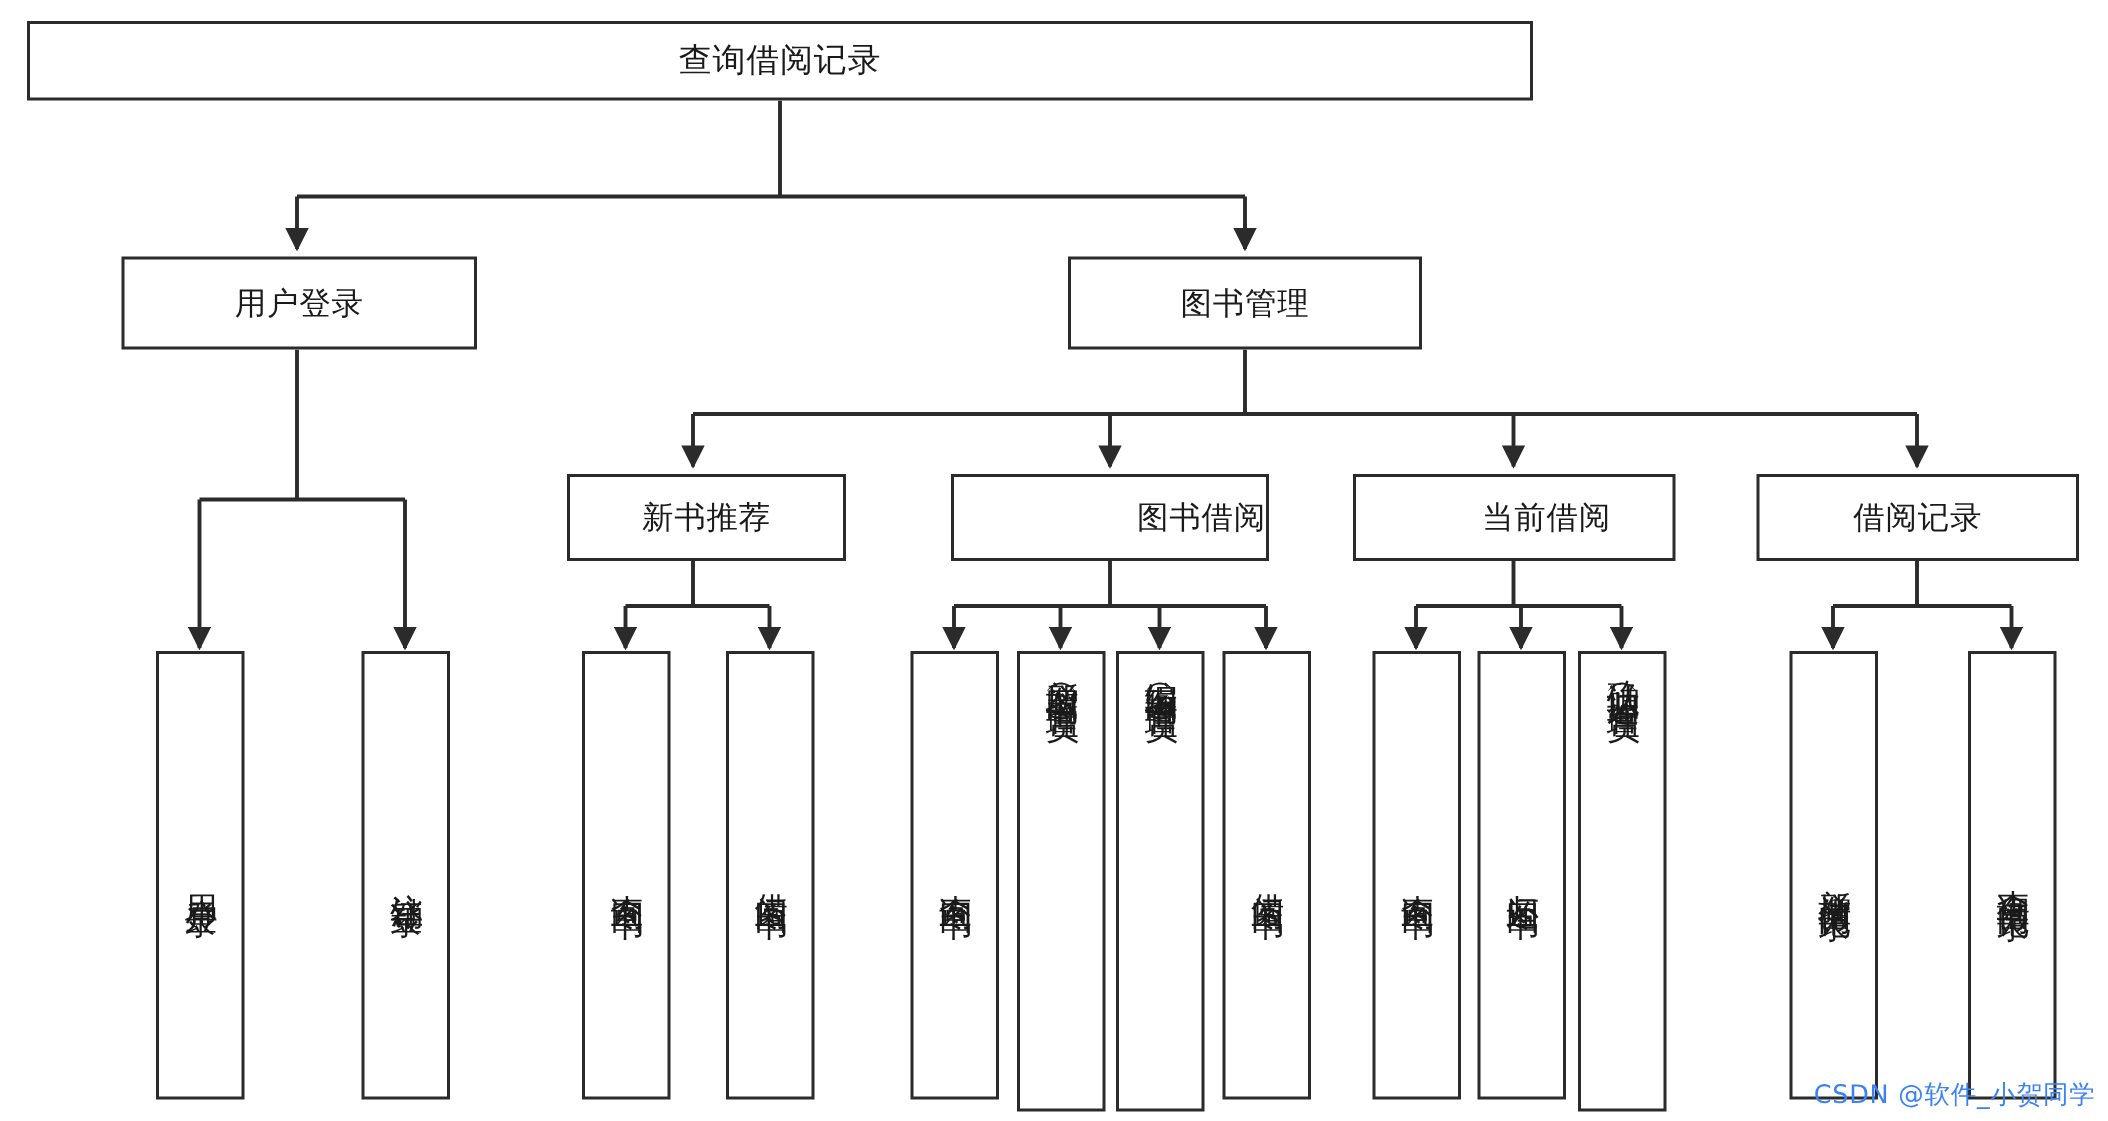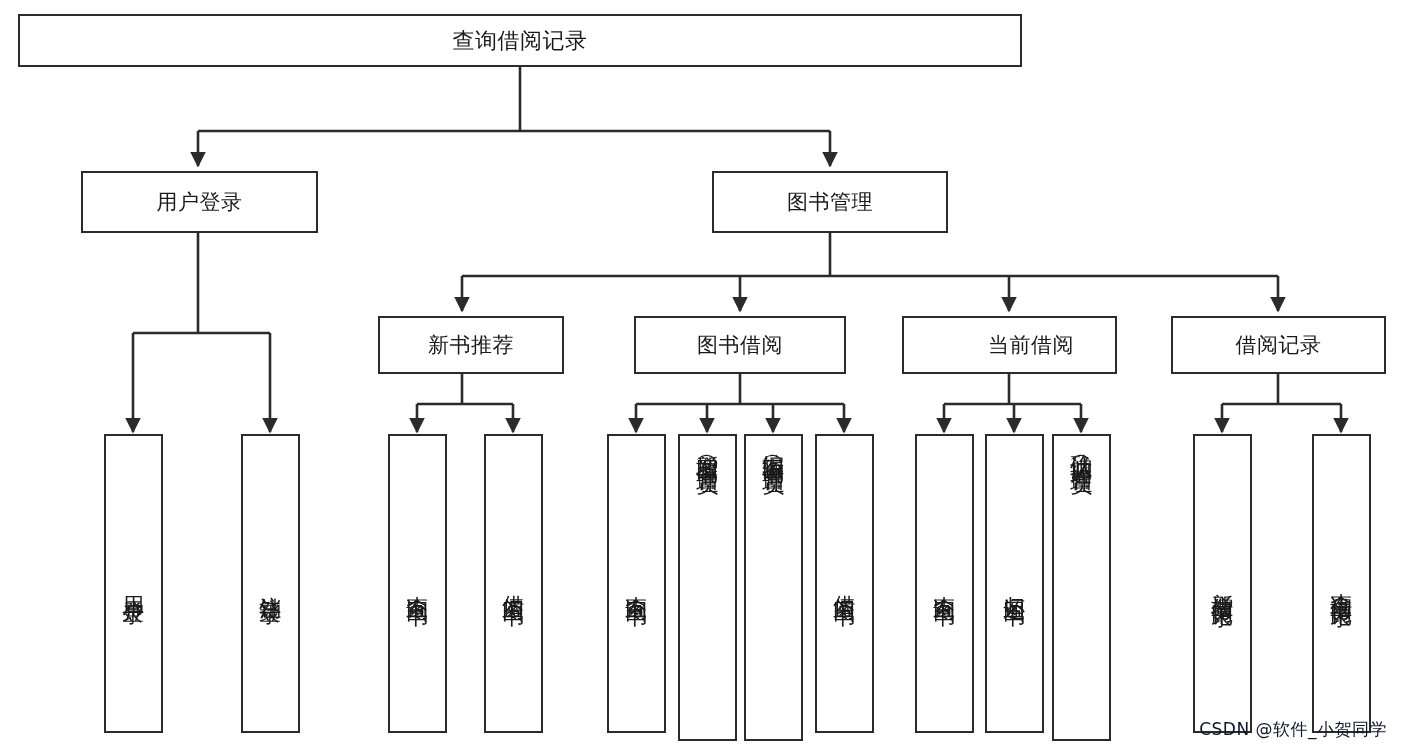--- a/index.html
+++ b/index.html
@@ -58,24 +58,24 @@
     font-size: 22px;
     letter-spacing: 3px;
     white-space: nowrap;
     text-align: left;
   }
   .node.vert.centered {
     align-items: center;
   }
   .watermark {
     position: absolute;
-    right: 18px;
+    right: 8px;
     bottom: 6px;
     font-size: 17px;
-    color: #0f172a;
+    color: #3b82f6;
     letter-spacing: 0.5px;
     z-index: 5;
     white-space: nowrap;
     margin-top: 15px;
   }
 </style>
 </head>
 <body>
 
 <div id="canvas">
@@ -142,21 +142,21 @@
   </div>
 
   <div class="node horiz" style="left:712px; top:171px; width:236px; height:62px;">
     <span class="label">图书管理</span>
   </div>
 
   <div class="node horiz" style="left:378px; top:316px; width:186px; height:58px;">
     <span class="label">新书推荐</span>
   </div>
 
-  <div class="node horiz" style="left:634px; top:316px; width:212px; height:58px;">
+  <div class="node horiz" style="left:634px; top:316px; width:212px; height:58px;justify-content:flex-end;">
     <span class="label">图书借阅</span>
   </div>
 
   <div class="node horiz" style="left:902px; top:316px; width:215px; height:58px;padding-left:43px;">
     <span class="label">当前借阅</span>
   </div>
 
   <div class="node horiz" style="left:1171px; top:316px; width:215px; height:58px;text-align:right;">
     <span class="label">借阅记录</span>
   </div>

